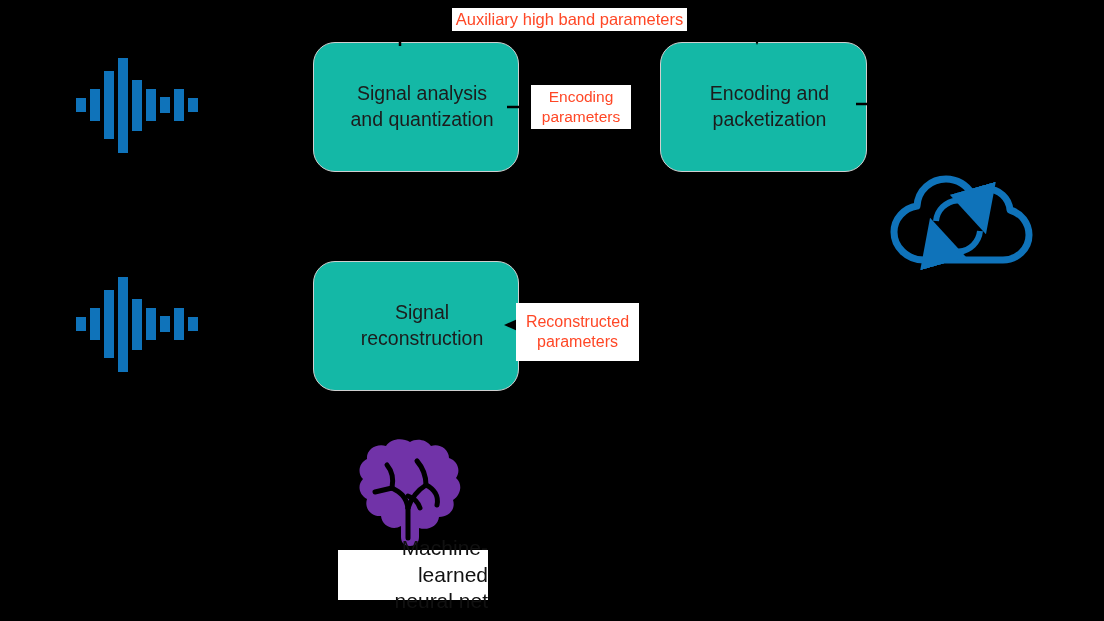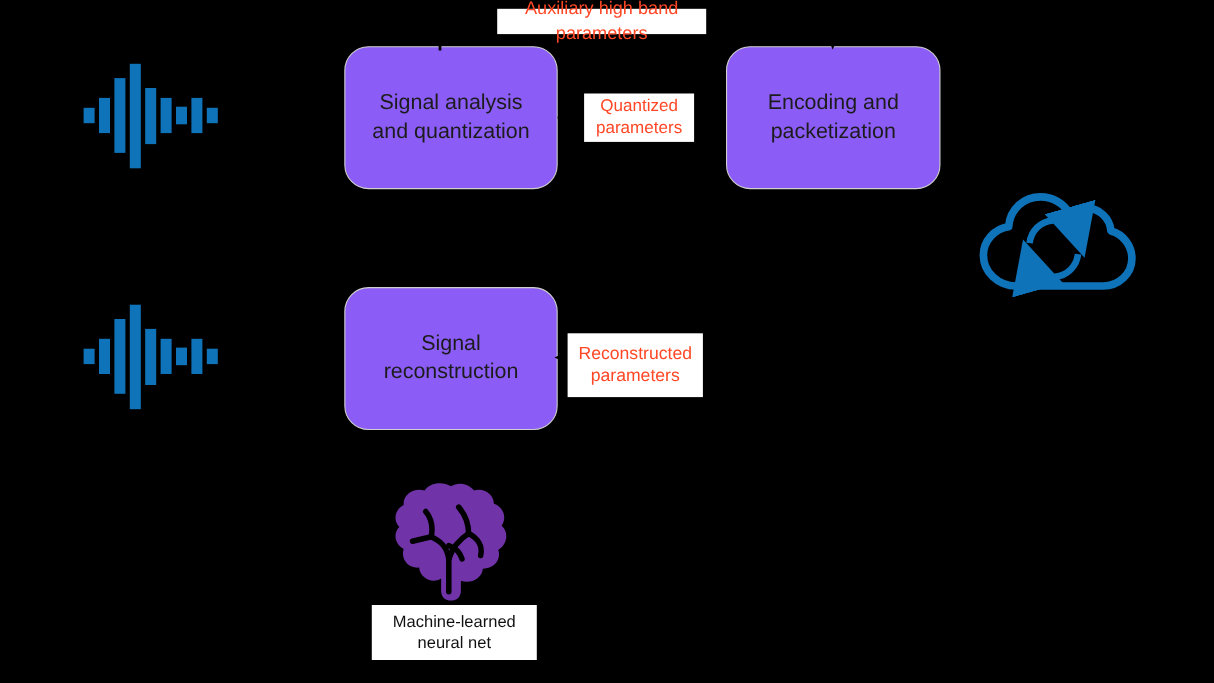--- a/index.html
+++ b/index.html
@@ -2,23 +2,23 @@
 <html><head>
 <meta charset="utf-8">
 <style>
   html,body{margin:0;padding:0;background:#000;}
   #canvas{
     position:relative;width:1104px;height:621px;background:#000;overflow:hidden;
     font-family:"Liberation Sans", sans-serif;
   }
   .green-box{
     position:absolute;z-index:1;
-    background:#8b5cf6;border:1.5px solid #cfcfcf;border-radius:22px;
+    background:#14b8a6;border:1.5px solid #cfcfcf;border-radius:22px;
     display:flex;align-items:center;justify-content:center;text-align:center;
-    font-size:19.5px;line-height:1.33;color:#1c1c1c;white-space:pre-line;
+    font-size:19.5px;line-height:1.33;color:#1c1c1c;white-space:pre-line;padding-left:12px;
   }
   .white-label{
     position:absolute;z-index:3;background:#ffffff;
     display:flex;align-items:center;justify-content:center;text-align:center;
     white-space:pre-line;line-height:1.28;
   }
   .red-text{color:#ff4726;}
   .black-text{color:#111111;}
   .waveform{
     position:absolute;z-index:2;width:122px;height:96px;
@@ -54,29 +54,29 @@
       <path d="M400 46 V20 H757 V40" marker-end="url(#ah)"></path>
       <path d="M507 107 H654" marker-end="url(#ah)"></path>
       <path d="M856 104 H958 V166" marker-end="url(#ah)"></path>
       <path d="M958 274 V325 H859" marker-end="url(#ah)"></path>
       <path d="M656 325 H509" marker-end="url(#ah)"></path>
       <path d="M309 325 H204" marker-end="url(#ah)"></path>
       <path d="M410 436 V396" marker-end="url(#ah)"></path>
     </g>
   </svg>
 
-  <div class="white-label red-text" style="left:452px;top:8px;width:190px;height:23px;font-size:16.5px;">Auxiliary high band parameters</div>
+  <div class="white-label red-text" style="left:452px;top:8px;width:235px;height:23px;font-size:16.5px;">Auxiliary high band parameters</div>
 
-  <div class="white-label red-text" style="left:531px;top:85px;width:100px;height:44px;font-size:15.5px;">Quantized
+  <div class="white-label red-text" style="left:531px;top:85px;width:100px;height:44px;font-size:15.5px;">Encoding
 parameters</div>
 
   <div class="white-label red-text" style="left:516px;top:303px;width:123px;height:58px;font-size:16px;">Reconstructed
 parameters</div>
 
-  <div class="white-label black-text" style="left:338px;top:550px;width:150px;height:50px;font-size:15px;">Machine-learned
+  <div class="white-label black-text" style="left:338px;top:550px;width:150px;height:50px;font-size:21px;text-align:right;">Machine-learned
 neural net</div>
 
   <div class="waveform" style="left:76px;top:57px;">
     <i style="height:14px"></i>
       <i style="height:32px"></i>
       <i style="height:68px"></i>
     <i style="height:95px"></i>
       <i style="height:51px"></i>
       <i style="height:32px"></i>
     <i style="height:16px"></i>

